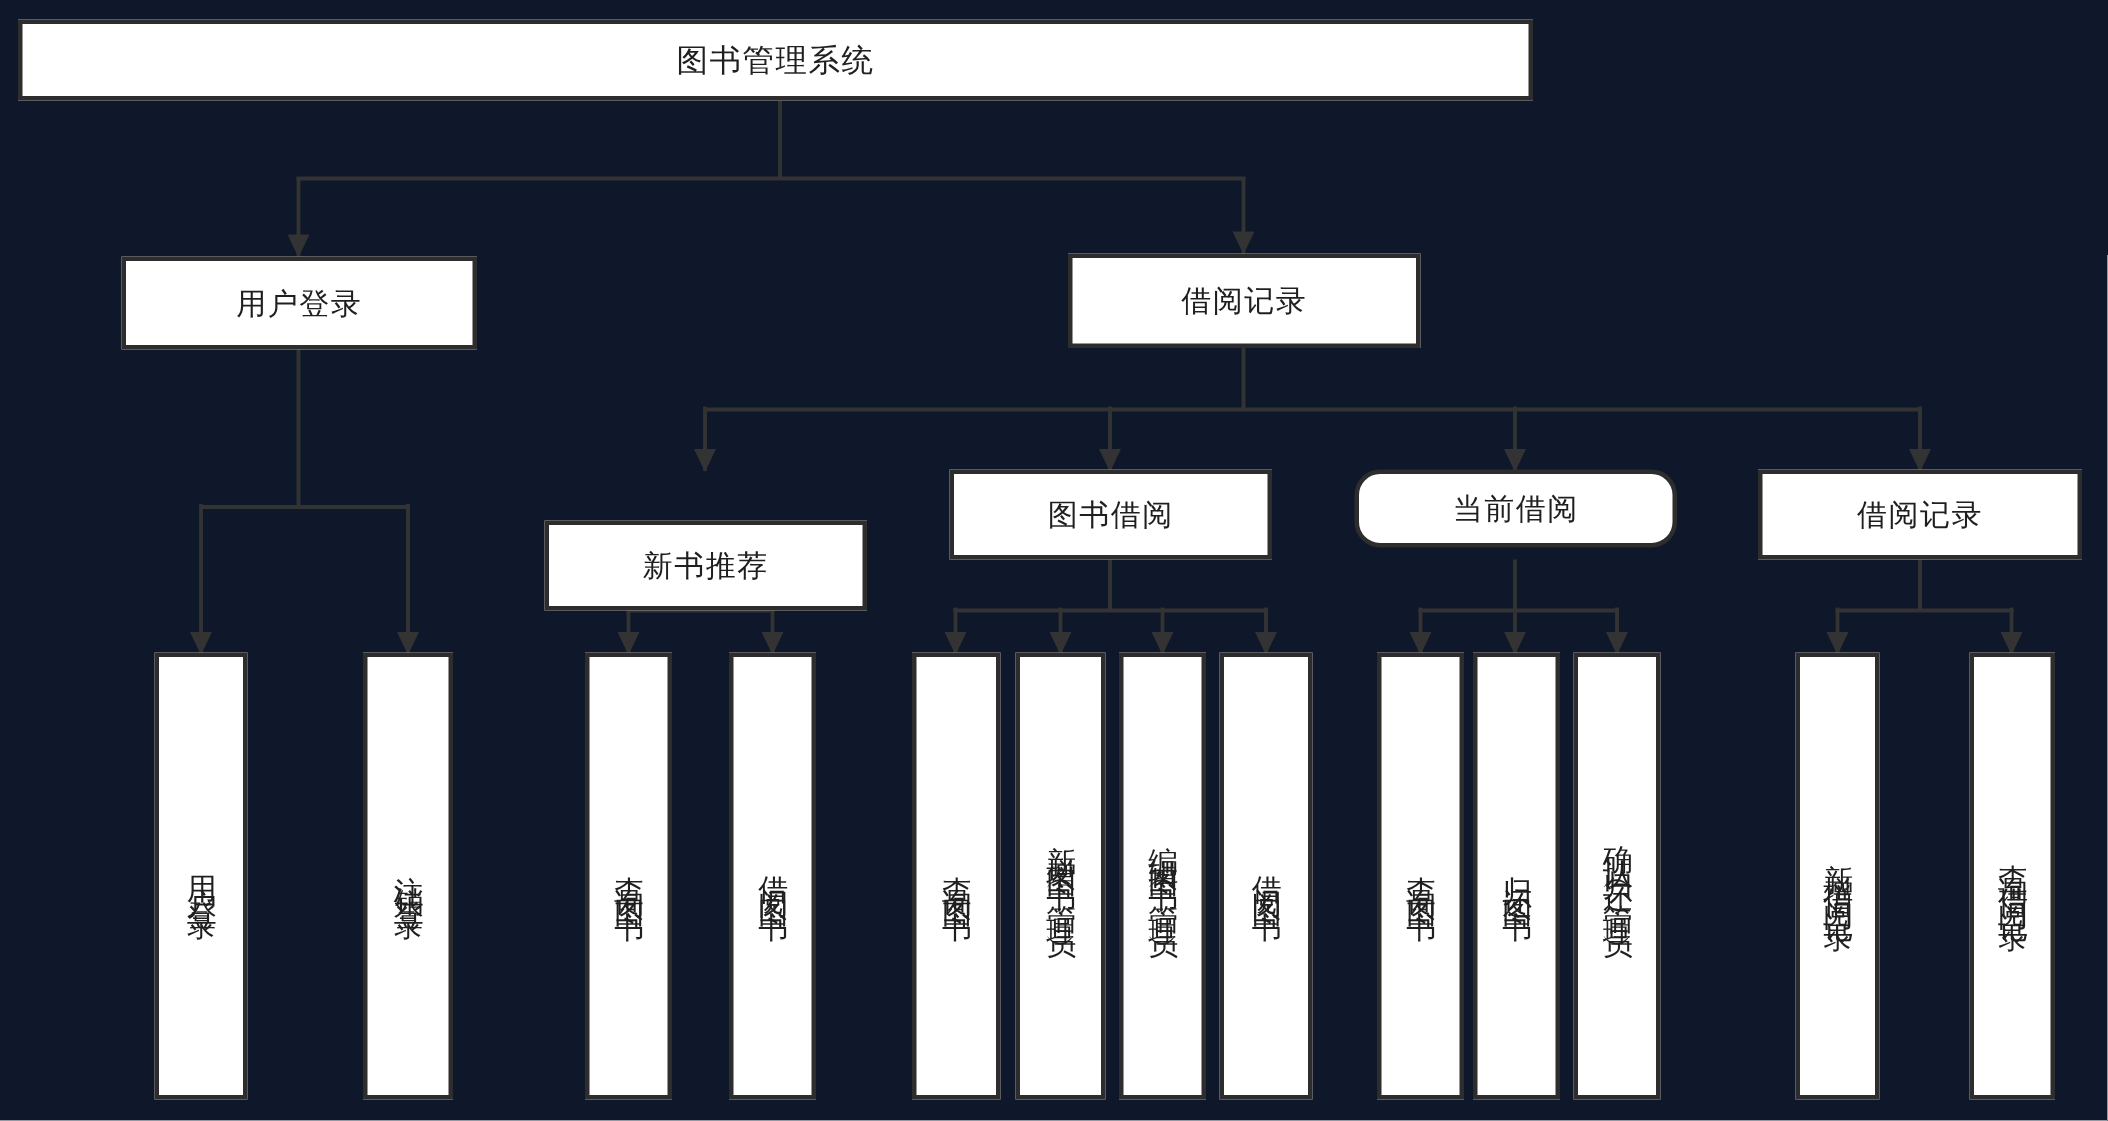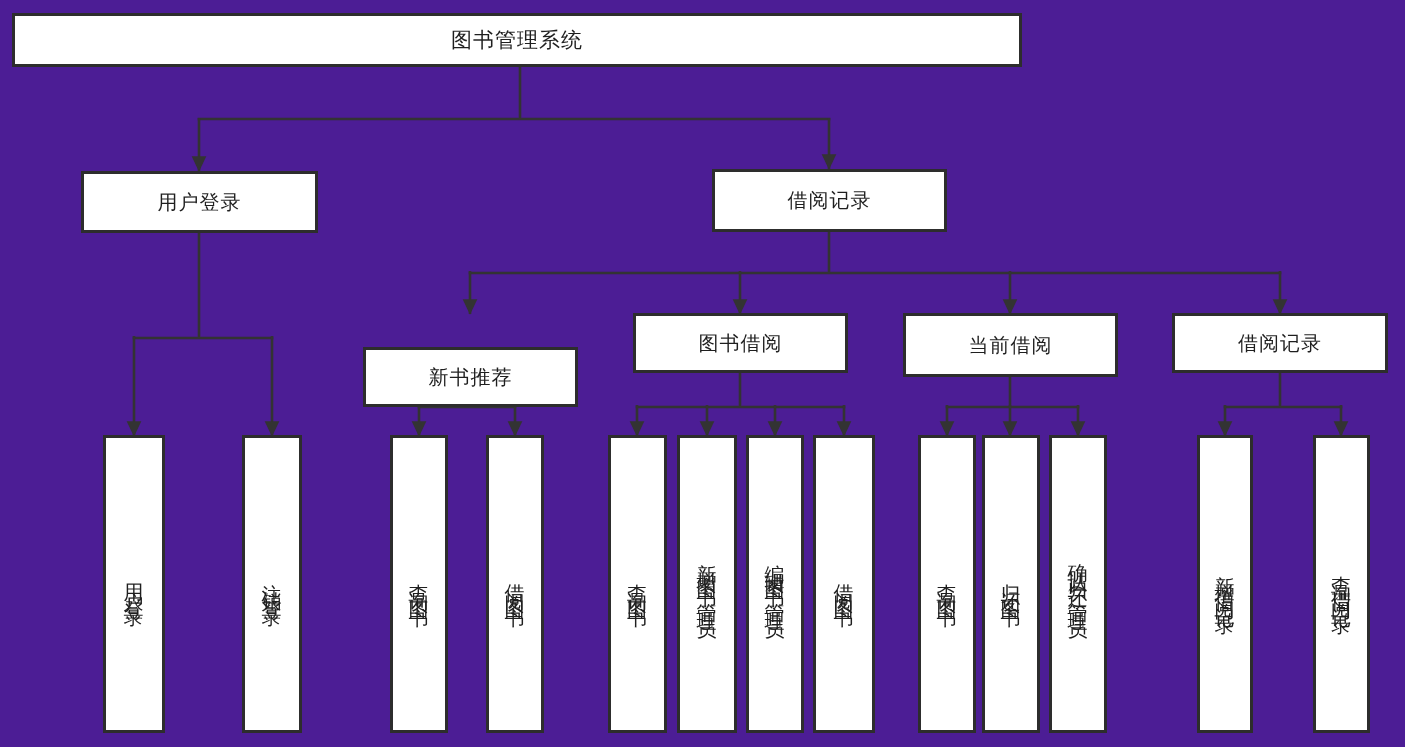--- a/index.html
+++ b/index.html
@@ -1,19 +1,19 @@
 <!DOCTYPE html>
 <html><head>
 <meta charset="utf-8">
 <style>
   html,body{margin:0;padding:0;background:#ffffff;}
   .canvas{
     position:relative;
     width:1405px;height:747px;
-    background:#4c1d95;
+    background:#0f172a;
     font-family:"Liberation Sans","DejaVu Sans",sans-serif;
     overflow:hidden;
   }
   .connectors{position:absolute;left:0;top:0;z-index:1;}
   .node{
     position:absolute;
     box-sizing:border-box;
     border:3px solid #2d2d2d;
     background:#ffffff;
     color:#1f1f1f;
@@ -99,21 +99,21 @@
     </g>
   </svg>
 
   <div class="node h root" style="left:12px;top:13px;width:1010px;height:54px;">图书管理系统</div>
 
   <div class="node h" style="left:81px;top:171px;width:237px;height:62px;">用户登录</div>
   <div class="node h" style="left:712px;top:169px;width:235px;height:63px;">借阅记录</div>
 
   <div class="node h" style="left:363px;top:313px;width:215px;height:60px;margin-top:34px;">新书推荐</div>
   <div class="node h" style="left:633px;top:313px;width:215px;height:60px;">图书借阅</div>
-  <div class="node h" style="left:903px;top:313px;width:215px;height:64px;">当前借阅</div>
+  <div class="node h" style="left:903px;top:313px;width:215px;height:52px;border-radius:17px;">当前借阅</div>
   <div class="node h" style="left:1172px;top:313px;width:216px;height:60px;">借阅记录</div>
 
   <div class="node v" style="left:103px;width:62px;">
     <span class="vtext">用户登录</span>
   </div>
   <div class="node v" style="left:242px;width:60px;">
     <span class="vtext">注销登录</span>
   </div>
 
   <div class="node v" style="left:390px;width:58px;">

